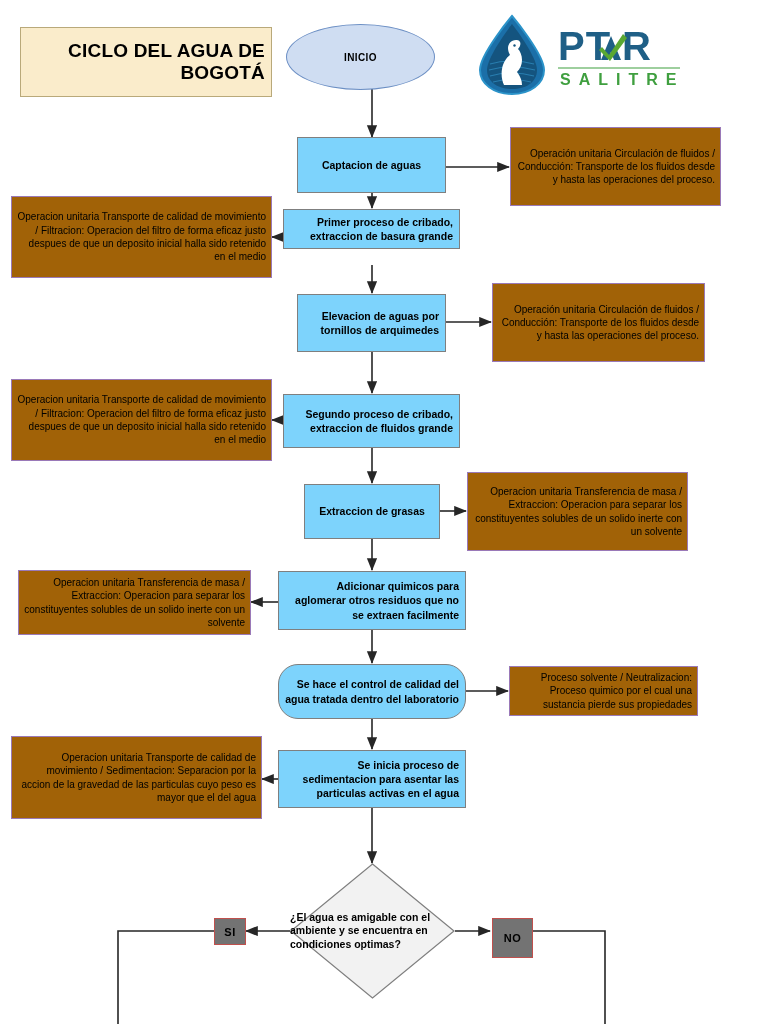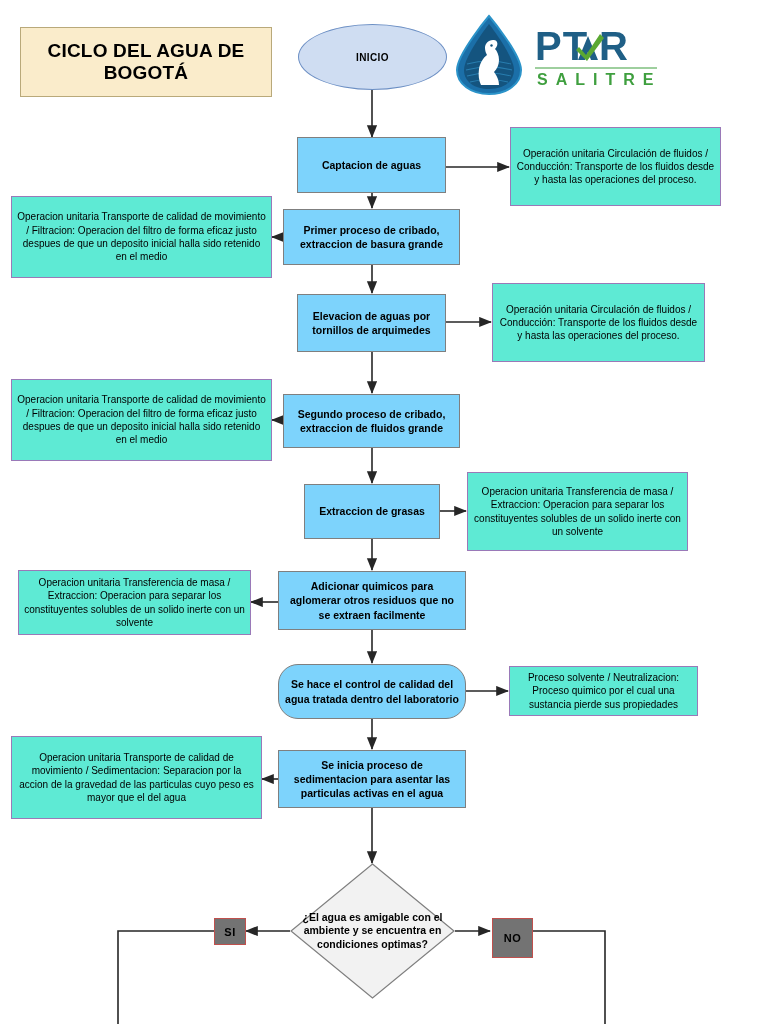--- a/index.html
+++ b/index.html
@@ -8,21 +8,21 @@
     width:768px;height:1024px;overflow:hidden;position:relative;
     color:#000;
   }
   #canvas{position:relative;width:768px;height:1024px;}
 
   
   #wires{position:absolute;left:0;top:0;width:768px;height:1024px;}
 
   
   .node{position:absolute;box-sizing:border-box;display:flex;
-        align-items:center;justify-content:center;text-align:center;}
+        align-items:center;justify-content:center;text-align:right;}
 
   
   .title-box{
     background:#faeccb;border:1px solid #b9a97a;
     font-weight:bold;font-size:19px;line-height:1.18;letter-spacing:.2px;
     padding:4px 6px;
   }
 
   
   .ellipse{
@@ -32,43 +32,43 @@
 
   
   .process{
     background:#7dd3fc;border:1px solid #7f7f7f;
     font-weight:bold;font-size:10.5px;line-height:1.35;
     padding:3px 6px;
   }
 
   
   .note{
-    background:#5eead4;border:1px solid #9a79b8;
+    background:#a16207;border:1px solid #9a79b8;
     font-size:10px;line-height:1.33;font-weight:400;
     padding:3px 5px;
   }
 
   
   .diamond-wrap{position:absolute;}
   .diamond-wrap svg{position:absolute;left:0;top:0;}
   .diamond-label{
     position:absolute;left:0;top:0;width:100%;height:100%;
-    display:flex;align-items:center;justify-content:center;text-align:center;
+    display:flex;align-items:center;justify-content:center;text-align:left;
     font-weight:bold;font-size:10.5px;line-height:1.3;
   }
 
   
   .flagbox{
     background:#737373;border:1px solid #c0504d;
     font-weight:bold;font-size:11px;letter-spacing:.6px;
     font-family:"Liberation Sans", sans-serif;
   }
 
   
-  #logo{position:absolute;left:447px;top:14px;width:215px;height:82px;text-align:center;}
+  #logo{position:absolute;left:470px;top:14px;width:215px;height:82px;text-align:center;}
   #logo svg{display:block;}
 </style>
 </head>
 <body>
 
 <div id="canvas">
 
   <svg id="wires" viewBox="0 0 768 1024" xmlns="http://www.w3.org/2000/svg">
     <defs>
       <marker id="ah" markerWidth="9" markerHeight="9" refX="7.4" refY="3.2" orient="auto" markerUnits="strokeWidth">
@@ -150,29 +150,29 @@
       </g>
       <path d="M132 33 L139 41 L153 20 L157 24 L140 47 L129 36 Z" fill="#5aa832"></path>
 
       <g fill="#3f9f3f">
         <text x="90" y="71" font-family="'Liberation Sans',sans-serif" font-size="16" font-weight="bold" letter-spacing="8">SALITRE</text>
       </g>
       <line x1="88" y1="54" x2="210" y2="54" stroke="#3f9f3f" stroke-width="1.2"></line>
     </svg>
   </div>
 
-  <div class="node ellipse" style="left:298px;top:24px;width:149px;height:66px;">
+  <div class="node ellipse" style="left:286px;top:24px;width:149px;height:66px;">
     <span>INICIO</span>
   </div>
 
   <div class="node process" style="left:297px;top:137px;width:149px;height:56px;">
     <span>Captacion de aguas</span>
   </div>
 
-  <div class="node process" style="left:283px;top:209px;width:177px;height:56px;">
+  <div class="node process" style="left:283px;top:209px;width:177px;height:40px;">
     <span>Primer proceso de cribado, extraccion de basura grande</span>
   </div>
 
   <div class="node process" style="left:297px;top:294px;width:149px;height:58px;">
     <span>Elevacion de aguas por tornillos de arquimedes</span>
   </div>
 
   <div class="node process" style="left:283px;top:394px;width:177px;height:54px;">
     <span>Segundo proceso de cribado, extraccion de fluidos grande</span>
   </div>

